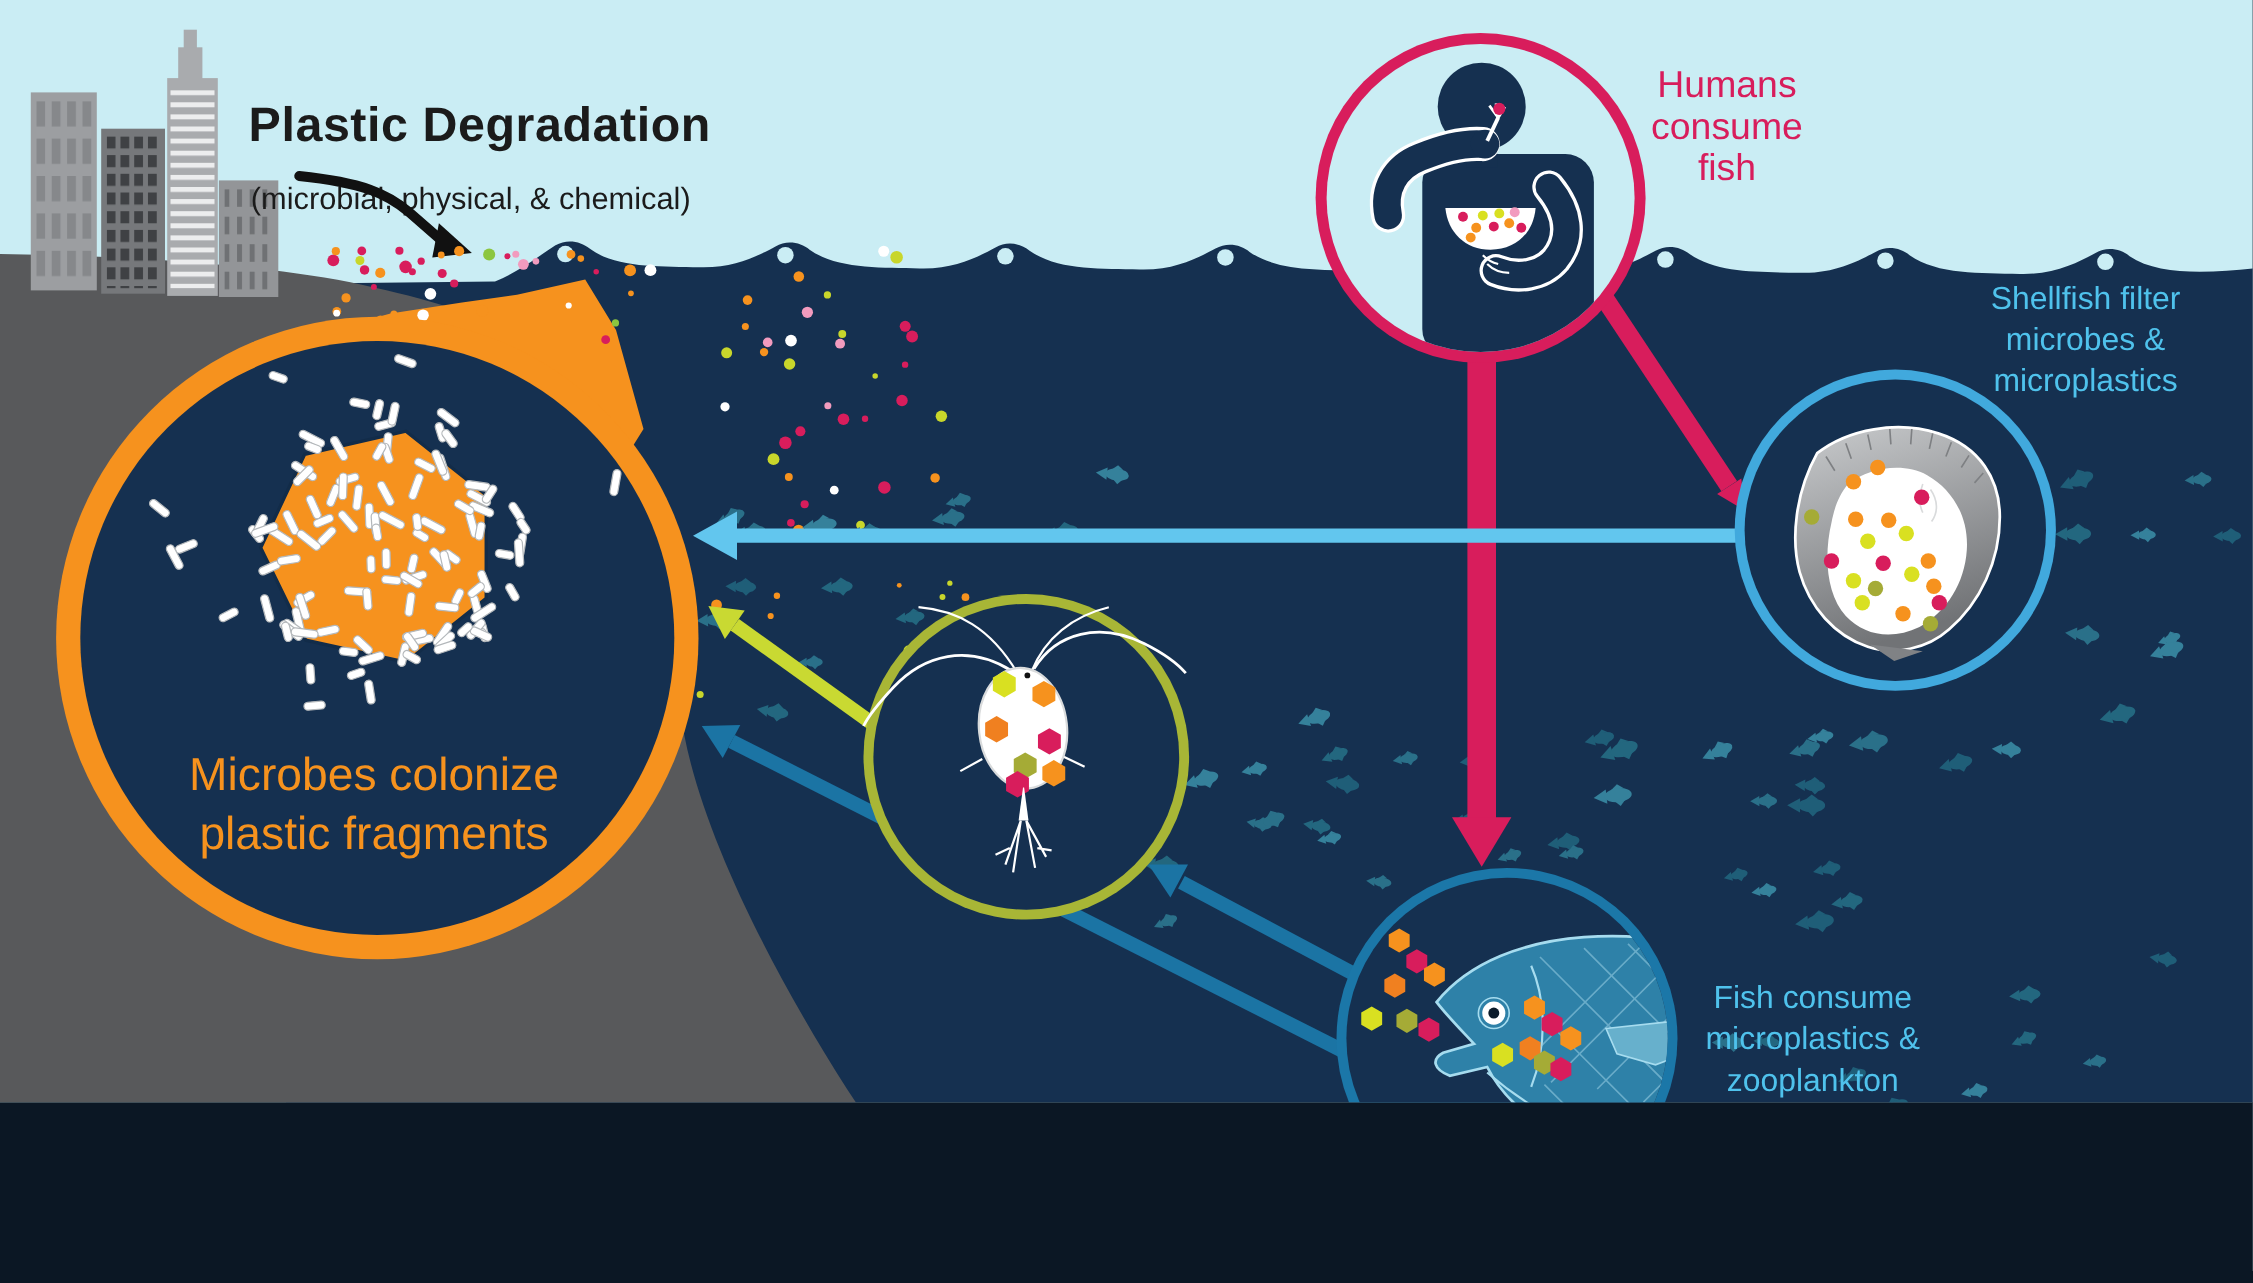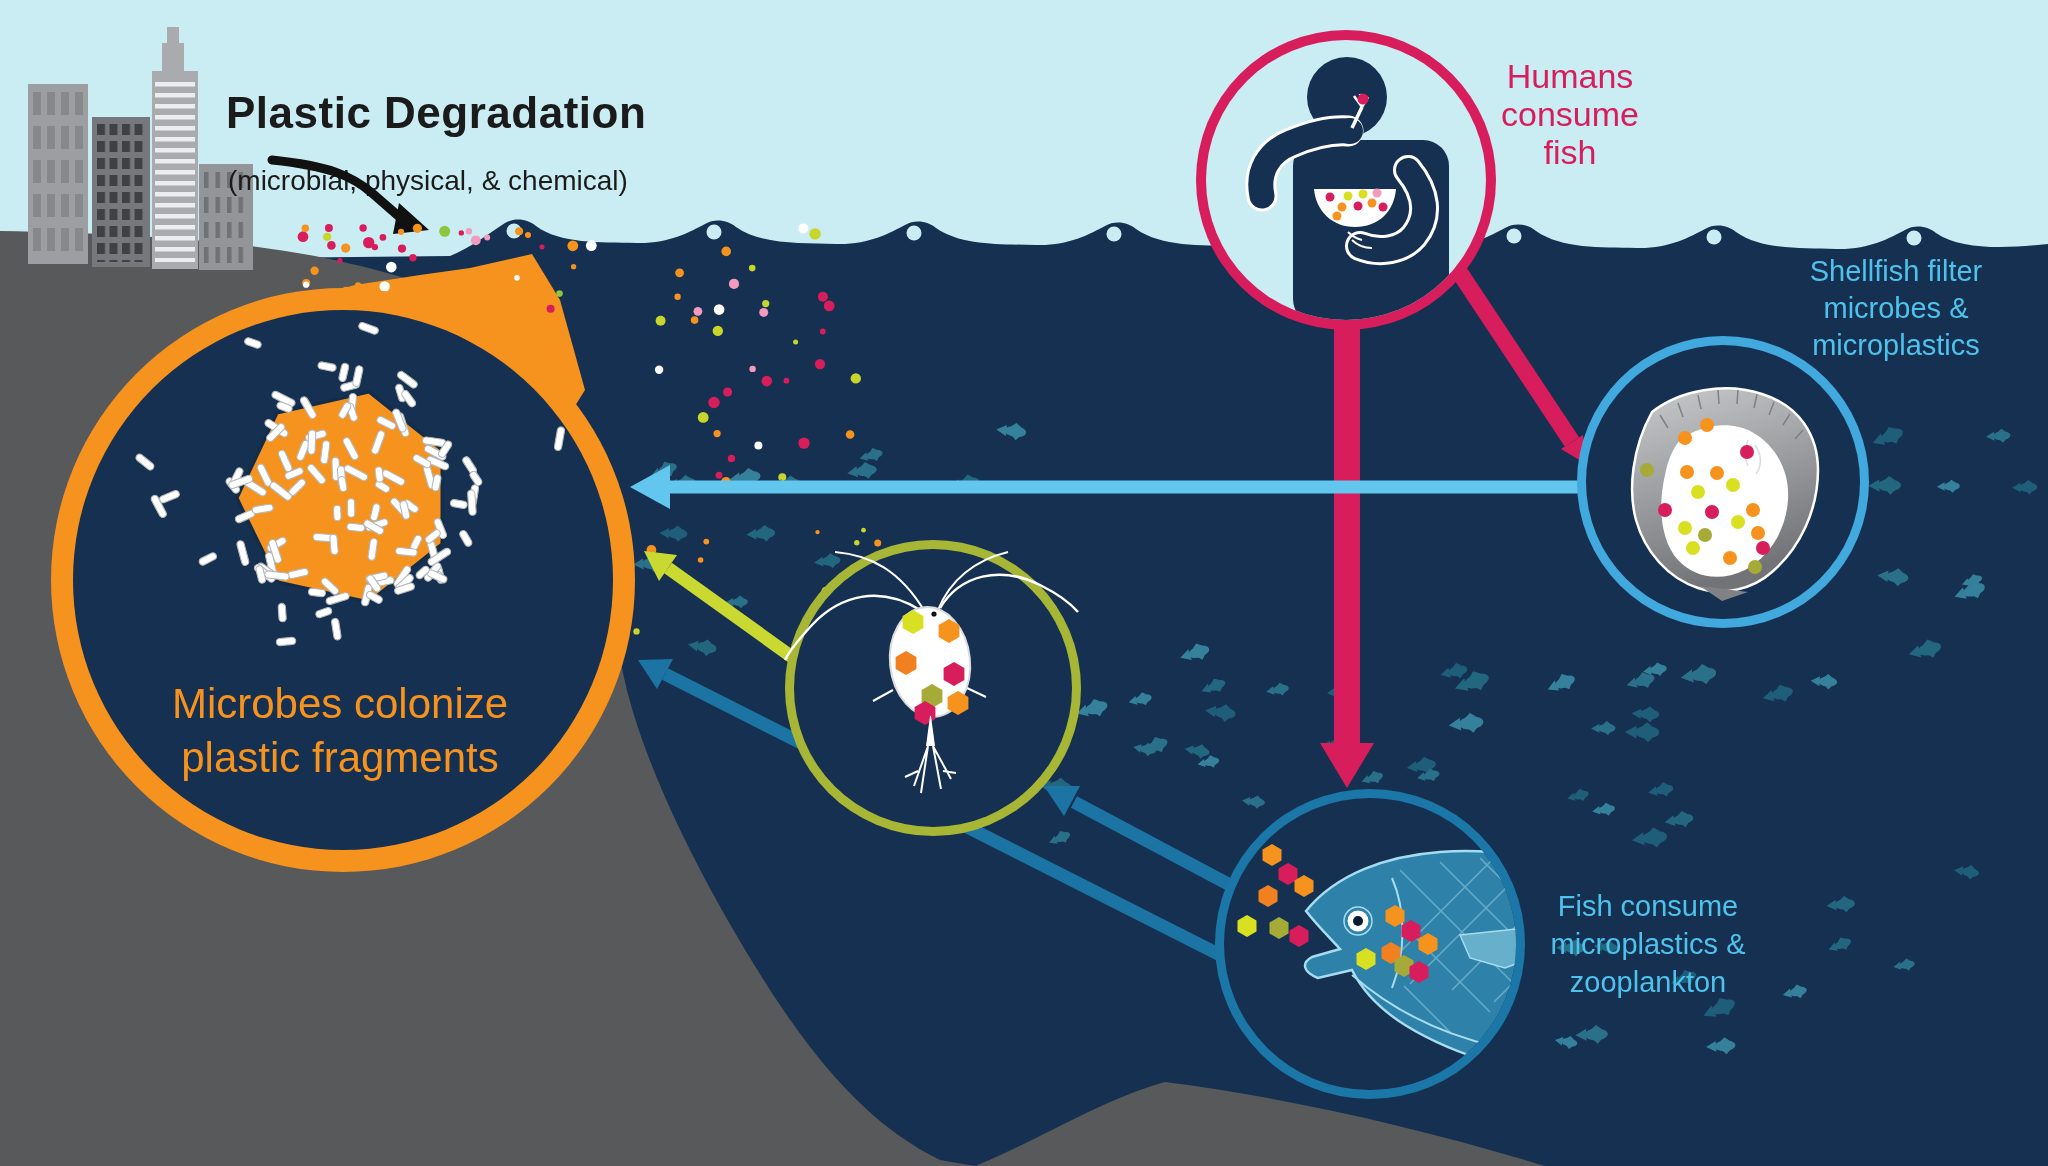--- a/index.html
+++ b/index.html
@@ -1,16 +1,16 @@
 <!DOCTYPE html>
 <html><head>
 <meta charset="utf-8">
 <style>
   html,body{margin:0;padding:0;background:#0b1724;}
-  .stage{position:relative;width:2048px;height:1166px;overflow:hidden;font-family:"Liberation Sans",sans-serif;}
+  .stage{position:relative;width:2048px;height:1002px;overflow:hidden;font-family:"Liberation Sans",sans-serif;}
   svg{display:block;width:2048px;height:1166px;}
   text{font-family:"Liberation Sans",sans-serif;}
   .title-text{font-size:44px;font-weight:600;letter-spacing:.5px;}
   .subtitle-text{font-size:28px;font-weight:400;}
   .microbes-label{font-size:42px;font-weight:500;}
   .node-label{font-size:34px;font-weight:500;}
   .node-label-sm{font-size:29px;font-weight:500;}
 </style>
 </head>
 <body>

